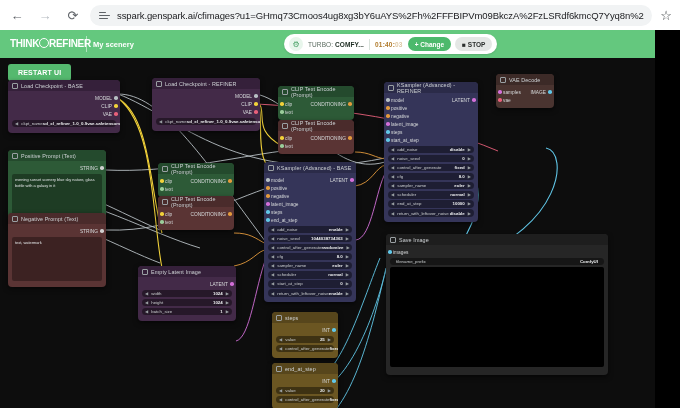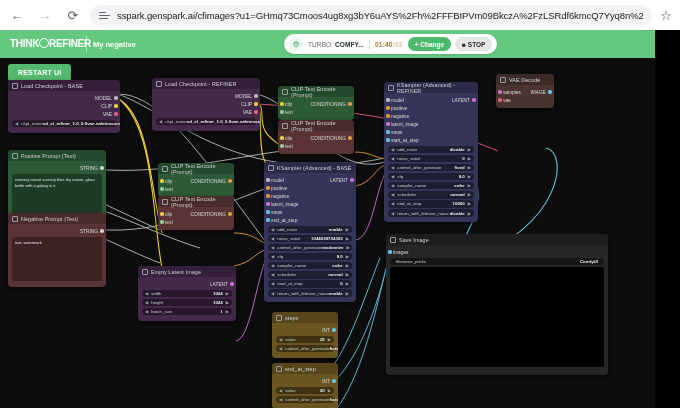--- a/index.html
+++ b/index.html
@@ -102,21 +102,21 @@
           </div>
         <span class="url">sspark.genspark.ai/cfimages?u1=GHmq73Cmoos4ug8xg3bY6uAYS%2Fh%2FFFBIPVm09BkczA%2FzLSRdf6kmcQ7Yyq8n%2BebuwZDiAxk...</span>
       </div>
       <div class="star">☆</div>
     </div>
   </div>
 
   <div class="appbar"></div>
   <div class="brand"><span>THINK</span><span class="ring"></span><span>REFINER</span></div>
   <div class="vdiv"></div>
-  <div class="mymachines">My negative</div>
+  <div class="mymachines">My scenery</div>
 
   <div class="pill">
     <div class="glyph">⚙</div>
     <div class="mach"><span>TURBO:</span> <b>COMFY...</b></div>
     <div class="sep"></div>
     <div class="timer"><span>01:40:</span><span class="tail">03</span></div>
     <div class="btn-change">+ Change</div>
     <div class="btn-stop">■ STOP</div>
   </div>
 

